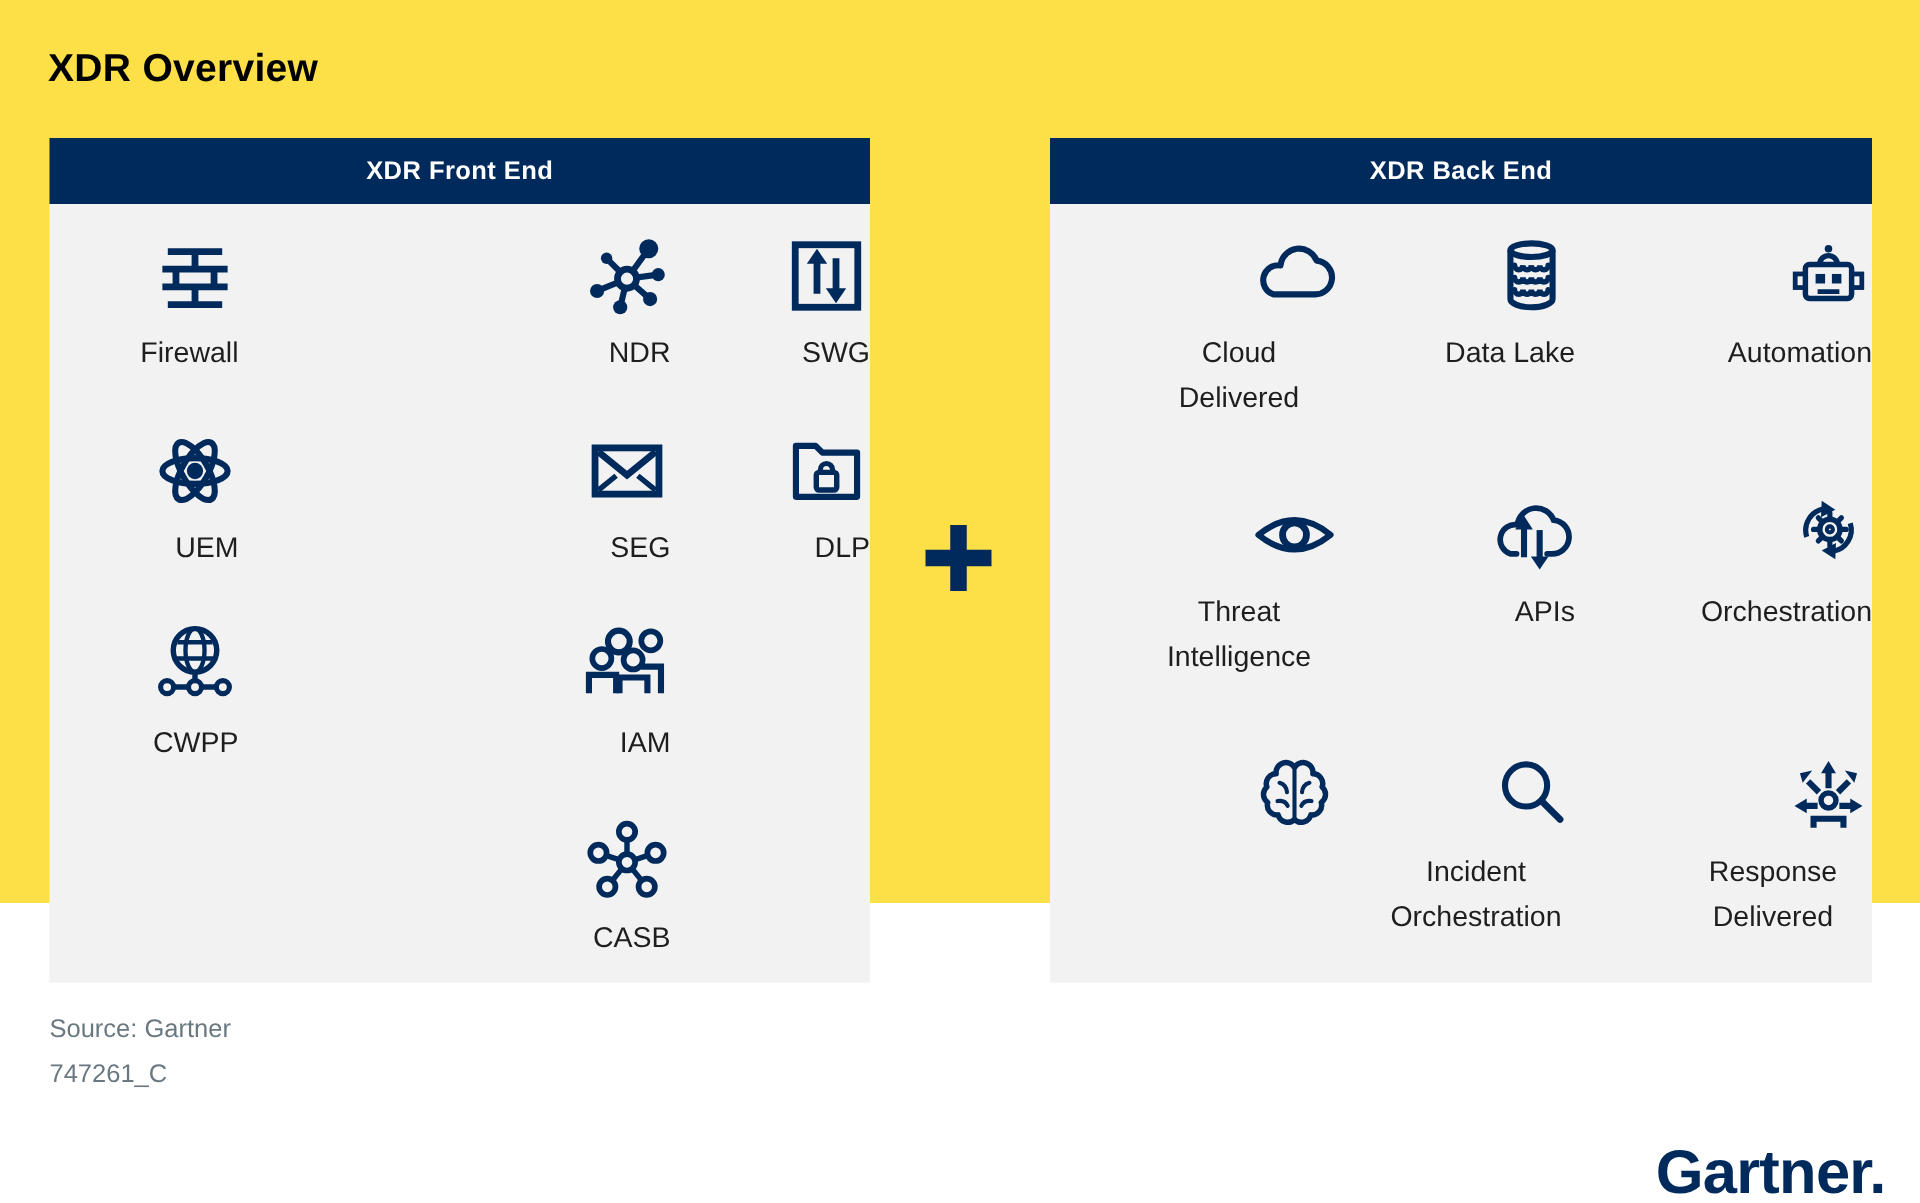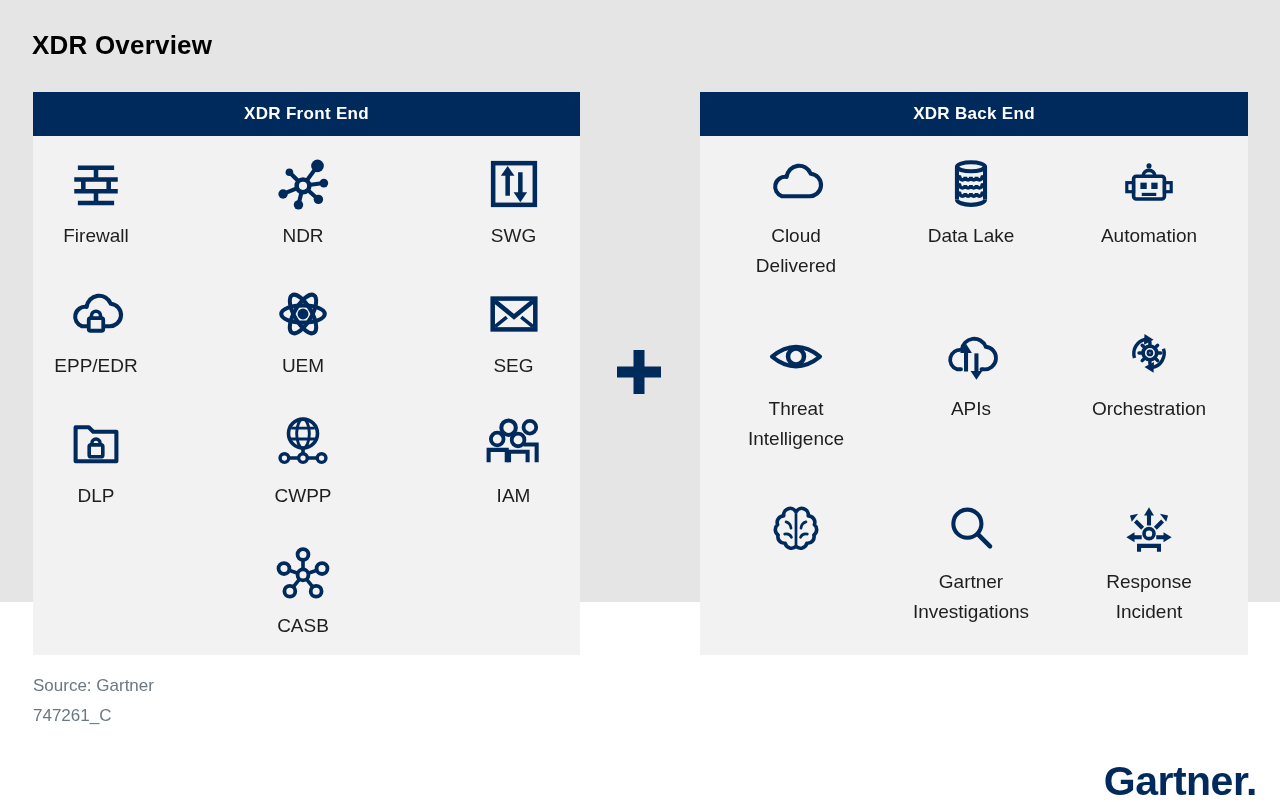--- a/index.html
+++ b/index.html
@@ -1,37 +1,37 @@
 <!DOCTYPE html>
 <html><head>
 <meta charset="utf-8">
 <style>
   * { margin:0; padding:0; box-sizing:border-box; }
   html,body { width:1280px; height:802px; background:#ffffff;
     font-family:"Liberation Sans", sans-serif; overflow:hidden; }
-  .stage { position:relative; width:1280px; height:602px; background:#e5e5e5;text-decoration:underline; }
+  .stage { position:relative; width:1280px; height:602px; background:#fde047;text-decoration:underline; }
 
   .page-title { position:absolute; left:32px; top:30px; font-size:26px;
     font-weight:bold; color:#000; letter-spacing:.2px; }
 
   .panel { position:absolute; top:92px; height:563px; }
   .panel-front { left:33px;  width:547px; }
   .panel-back  { left:700px; width:548px; }
 
   .panel-header { height:44px; background:#002a5c; color:#ffffff;
     display:flex; align-items:center; justify-content:center;
     font-size:17px; font-weight:bold; letter-spacing:.3px; }
 
   .panel-body { background:#f2f2f2; height:519px; display:grid; }
   .grid-front { grid-template-columns:126px 288px 133px;
     grid-template-rows:130px 130px 130px 129px; }
   .grid-back  { grid-template-columns:192px 158px 198px;
     grid-template-rows:173px 173px 173px; }
 
-  .cell { display:flex; flex-direction:column; align-items:center;
+  .cell { display:flex; flex-direction:column; align-items:flex-end;
     padding-top:17px; }
   .cell-casb { grid-column:2; }
 
   .icon { height:62px; display:flex; align-items:center; justify-content:center;
     color:#002a5c; }
   .icon svg { display:block; }
 
   .item-label { margin-top:6px; font-size:19px; line-height:30px;
     color:#1e1e1e; text-align:center; max-width:132px; }
 
@@ -91,30 +91,20 @@
           <svg width="58" height="58" viewBox="0 0 64 64">
             <rect x="9" y="9" width="46" height="46" fill="none" stroke="currentColor" stroke-width="5"></rect>
             <path d="M25 45 V22 M39 19 V42" stroke="currentColor" stroke-width="5"></path>
             <polygon points="25,12 17.5,23 32.5,23" fill="currentColor"></polygon>
             <polygon points="39,52 31.5,41 46.5,41" fill="currentColor"></polygon>
           </svg>
         </span>
         <span class="item-label">SWG</span>
       </div>
 
-      <div class="cell">
-        <span class="icon">
-          <svg width="58" height="58" viewBox="0 0 64 64">
-            <path d="M16.5 45.5 a11 11 0 0 1 5.2 -21.3 a13.8 13.8 0 0 1 26.6 -3.5 a10 10 0 0 1 -2.3 24.8 z" fill="none" stroke="currentColor" stroke-width="4.5" stroke-linejoin="round"></path>
-            <path d="M27 37 v-3 a5 5 0 0 1 10 0 v3" fill="none" stroke="currentColor" stroke-width="4"></path>
-            <rect x="24" y="36.5" width="16" height="14" rx="2" fill="#f2f2f2" stroke="currentColor" stroke-width="4.2"></rect>
-          </svg>
-        </span>
-        <span class="item-label">EPP/EDR</span>
-      </div>
 
       <div class="cell">
         <span class="icon">
           <svg width="58" height="58" viewBox="0 0 64 64">
             <g fill="none" stroke="currentColor" stroke-width="4.5">
               <ellipse cx="32" cy="32" rx="24" ry="9.5"></ellipse>
               <ellipse cx="32" cy="32" rx="24" ry="9.5" transform="rotate(60 32 32)"></ellipse>
               <ellipse cx="32" cy="32" rx="24" ry="9.5" transform="rotate(120 32 32)"></ellipse>
             </g>
             <circle cx="32" cy="32" r="6" fill="currentColor"></circle>
@@ -305,21 +295,21 @@
         </span>
       </div>
 
       <div class="cell">
         <span class="icon">
           <svg width="58" height="58" viewBox="0 0 64 64">
             <circle cx="28" cy="25" r="15.5" fill="none" stroke="currentColor" stroke-width="4.5"></circle>
             <path d="M39.5 36.5 L53 50" stroke="currentColor" stroke-width="5" stroke-linecap="round"></path>
           </svg>
         </span>
-        <span class="item-label">Gartner Investigations</span>
+        <span class="item-label">Incident Orchestration</span>
       </div>
 
       <div class="cell">
         <span class="icon">
           <svg width="58" height="58" viewBox="0 0 64 64">
             <circle cx="32" cy="36" r="5.5" fill="none" stroke="currentColor" stroke-width="4"></circle>
             <path d="M21 56 V49.5 H43 V56" fill="none" stroke="currentColor" stroke-width="4.5"></path>
             <g stroke="currentColor" stroke-width="4.5">
               <path d="M32 27 V15"></path>
                 <path d="M25 30 L17 22"></path>
@@ -329,21 +319,21 @@
             </g>
             <g fill="currentColor">
               <polygon points="32,7 26.5,16 37.5,16"></polygon>
               <polygon points="11,16 20,14 13,23"></polygon>
               <polygon points="53,16 44,14 51,23"></polygon>
               <polygon points="7,40 16,34.5 16,45.5"></polygon>
               <polygon points="57,40 48,34.5 48,45.5"></polygon>
             </g>
           </svg>
         </span>
-        <span class="item-label">Response Incident</span>
+        <span class="item-label">Response Delivered</span>
       </div>
 
     </div>
   </section>
 
   <div class="source-line">Source: Gartner</div>
   <div class="doc-id">747261_C</div>
   <div class="gartner-logo">Gartner.</div>
 
 </div>

